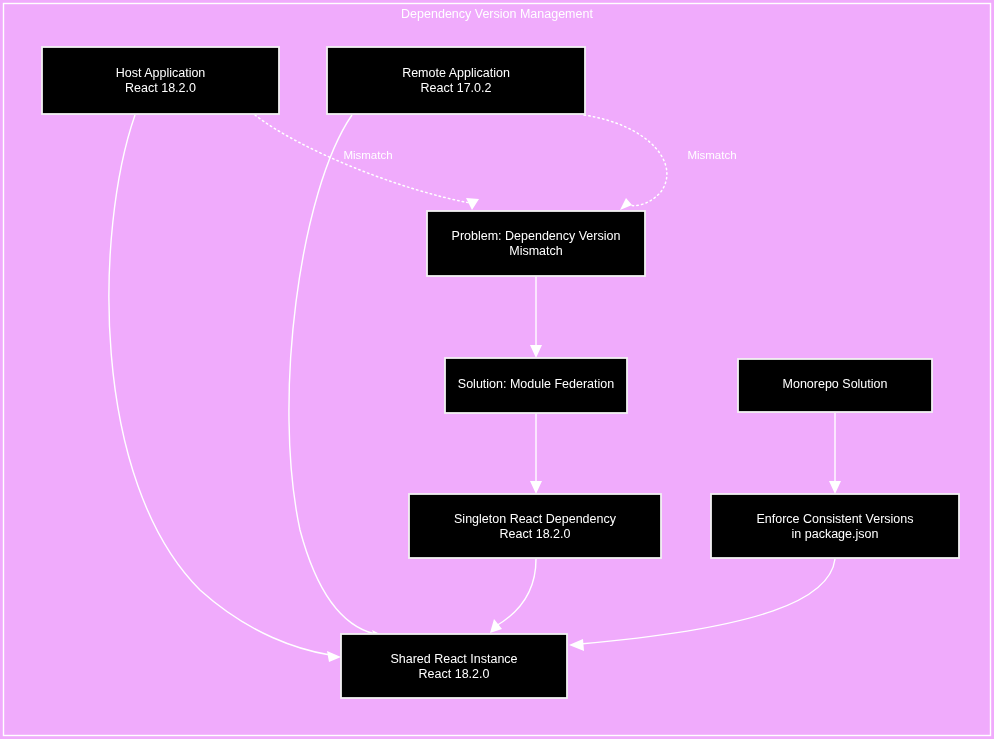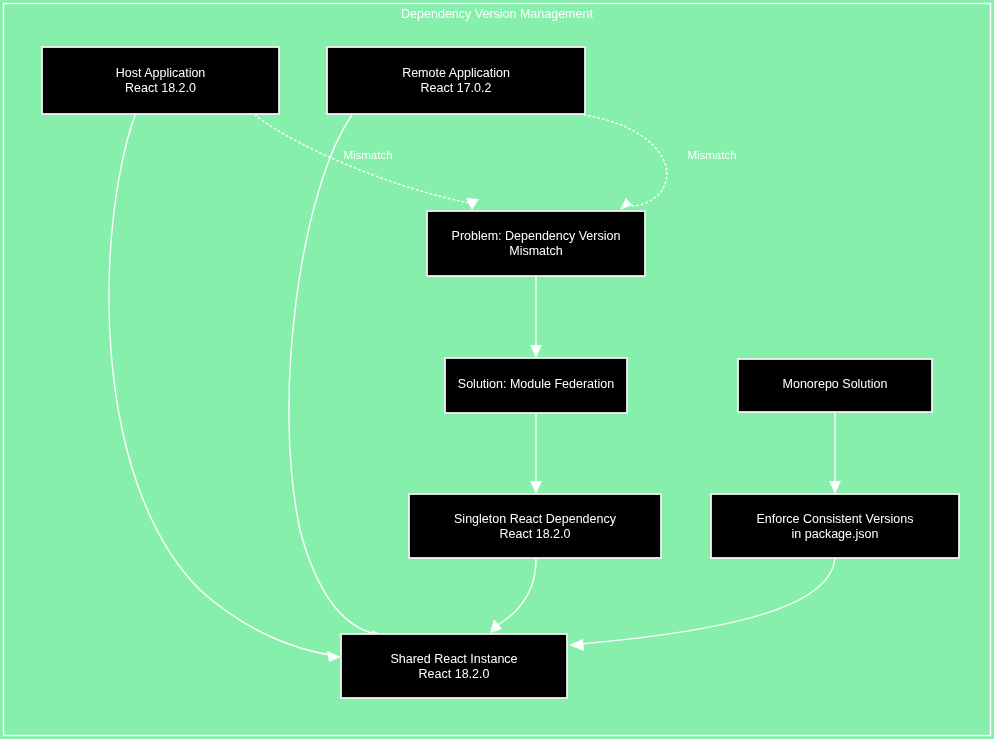--- a/index.html
+++ b/index.html
@@ -10,21 +10,21 @@
   body {
     width: 994px;
     height: 739px;
     overflow: hidden;
     font-family: "Liberation Sans", sans-serif;
   }
   #canvas {
     position: relative;
     width: 994px;
     height: 739px;
-    background: #86efac;
+    background: #f0abfc;
   }
   #diagram-svg {
     position: absolute;
     top: 0;
     left: 0;
     width: 994px;
     height: 739px;
   }
   .frame-rect {
     fill: none;

